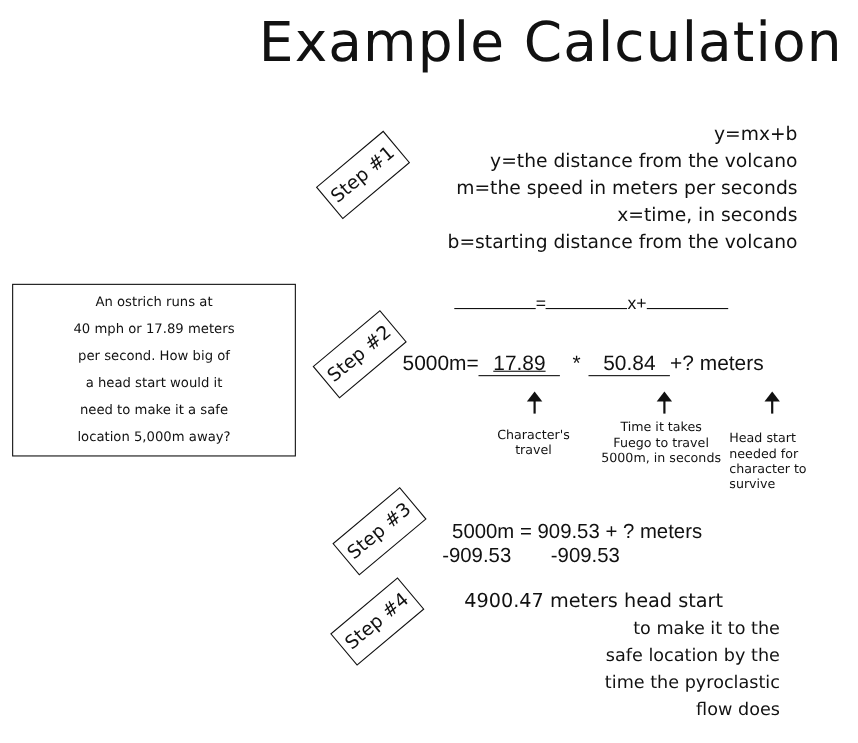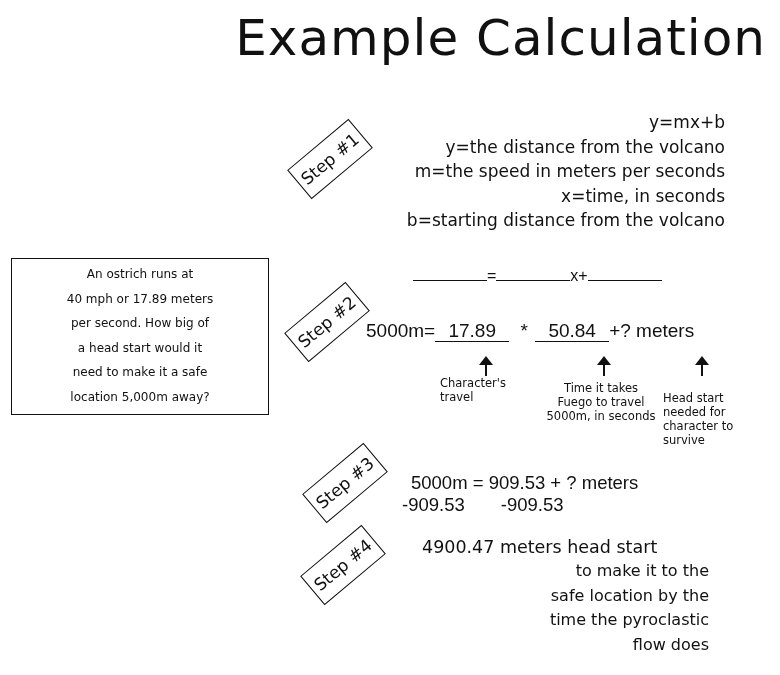--- a/index.html
+++ b/index.html
@@ -120,30 +120,30 @@
 
 <div class="step-badge" style="left:287px; top:303px;">
   <span>Step #2</span>
 </div>
 
 <div class="abs arial row-text" style="left:413px; top:262px; font-size:16px;">
   <span class="blank" style="width:74px;"></span><span>=</span><span class="blank" style="width:74px;"></span><span>x+</span><span class="blank" style="width:74px;"></span>
 </div>
 
 <div class="abs arial row-text" style="left:366px; top:320px; font-size:19px;">
-  <span>5000m=</span><span class="fill" style="width:74px;">17.89</span>
+  <span>5000m=</span><span class="fill" style="width:74px;text-decoration:underline;">17.89</span>
   <span style="margin-left:6px; margin-right:2px;">*</span>
   <span class="fill" style="width:74px;">50.84</span><span>+? meters</span>
 </div>
 
 <div class="arrow" style="left:485px; top:358px;"></div>
 <div class="arrow" style="left:603px; top:358px;"></div>
 <div class="arrow" style="left:701px; top:358px;"></div>
 
-<div class="abs note" style="left:440px; top:376px; width:90px; ">
+<div class="abs note" style="left:440px; top:388px; width:90px; text-align:center;">
   <div>Character's</div>
   <div>travel</div>
 </div>
 <div class="abs note" style="left:541px; top:381px; width:120px; text-align:center;">
   <div>Time it takes</div>
   <div>Fuego to travel</div>
   <div>5000m, in seconds</div>
 </div>
 <div class="abs note" style="left:663px; top:376px; width:90px; text-align:left;margin-top:15px;">
   <div>Head start</div>

